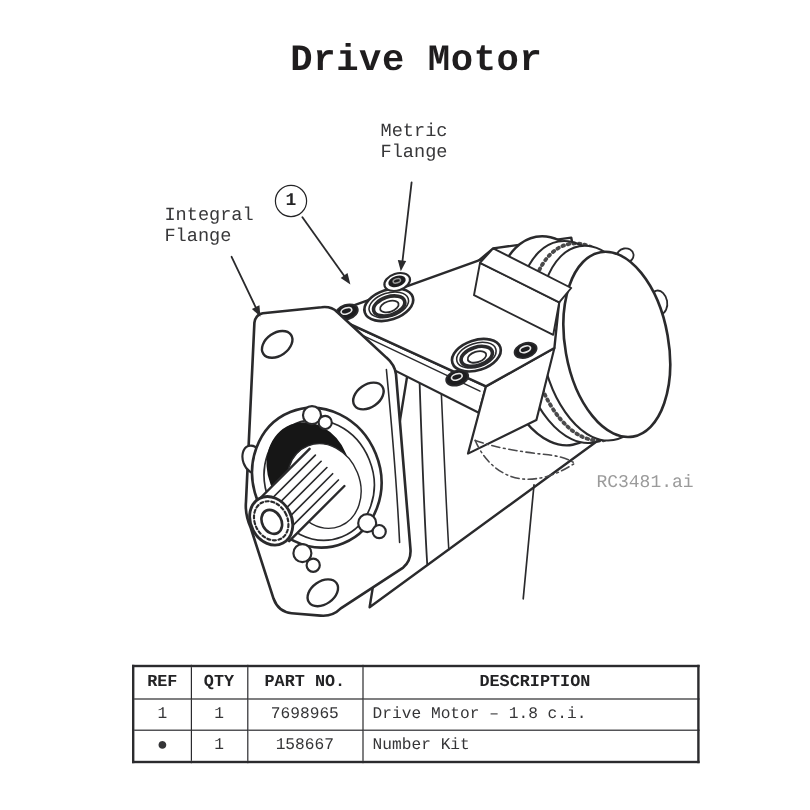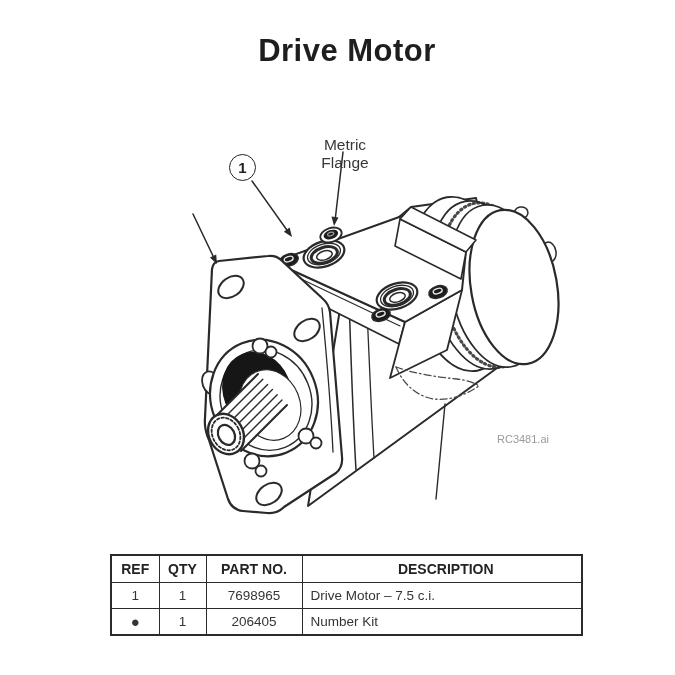--- a/index.html
+++ b/index.html
@@ -1,31 +1,31 @@
 <!DOCTYPE html>
 <html><head>
 <meta charset="utf-8">
 <style>
   html,body{margin:0;padding:0;background:#ffffff;}
   .page{
     position:relative;width:675px;height:675px;background:#ffffff;overflow:hidden;
-    font-family:Liberation Sans, sans-serif;color:#231f20;
+    font-family:Liberation Mono, monospace;color:#231f20;
   }
   .page-title{
     position:absolute;left:20px;top:33px;width:654px;text-align:center;
     font-size:31px;font-weight:bold;letter-spacing:0.5px;color:#1f1d1e;
   }
   .art{position:absolute;left:0;top:0;width:675px;height:675px;}
   .fig-label{
-    position:absolute;font-size:15.5px;line-height:18px;color:#38383a;margin-top:36px;
+    position:absolute;font-size:15.5px;line-height:18px;color:#38383a;
   }
   .lbl-metric{left:305px;top:100px;width:80px;text-align:center;}
   .lbl-flange{left:137px;top:170px;text-align:left;}
   .lbl-tag{left:378px;top:505px;}
-  .lbl-fileref{left:497px;top:397px;font-size:11px;color:#9b9b9b;line-height:12px;}
+  .lbl-fileref{left:497px;top:397px;font-size:15px;color:#9b9b9b;line-height:12px;}
   .callout{
     position:absolute;left:229px;top:154px;width:27px;height:27px;border:1.6px solid #232325;
     border-radius:50%;display:flex;align-items:center;justify-content:center;
     font-size:15px;font-weight:bold;color:#232325;background:#fff;box-sizing:border-box;
   }
   .parts-table{
     position:absolute;left:110px;top:554px;width:473px;
     border-collapse:collapse;table-layout:fixed;
     font-size:13.5px;color:#353537;
   }
@@ -165,20 +165,24 @@
         <path d="M445,404 L436,499" stroke-width="1.4"></path>
       </g>
     </g>
   </svg>
 
   <div class="fig-label lbl-metric">
     <div>Metric</div>
     <div>Flange</div>
   </div>
 
+  <div class="fig-label lbl-flange">
+    <div>Integral</div>
+    <div>Flange</div>
+  </div>
 
   <div class="callout">
     <span>1</span>
   </div>
 
 
   <div class="fig-label lbl-fileref">RC3481.ai</div>
 
   <table class="parts-table">
     <colgroup>
@@ -193,24 +197,24 @@
         <th>QTY</th>
         <th>PART NO.</th>
         <th class="desc" style="text-align:center">DESCRIPTION</th>
       </tr>
     </thead>
     <tbody>
       <tr>
         <td>1</td>
         <td>1</td>
         <td>7698965</td>
-        <td class="desc">Drive Motor – 7.5 c.i.</td>
+        <td class="desc">Drive Motor – 1.8 c.i.</td>
       </tr>
       <tr>
         <td class="ref-bullet">●</td>
         <td>1</td>
-        <td>206405</td>
+        <td>158667</td>
         <td class="desc">Number Kit</td>
       </tr>
     </tbody>
   </table>
 
 </div>
 
 </body></html>

